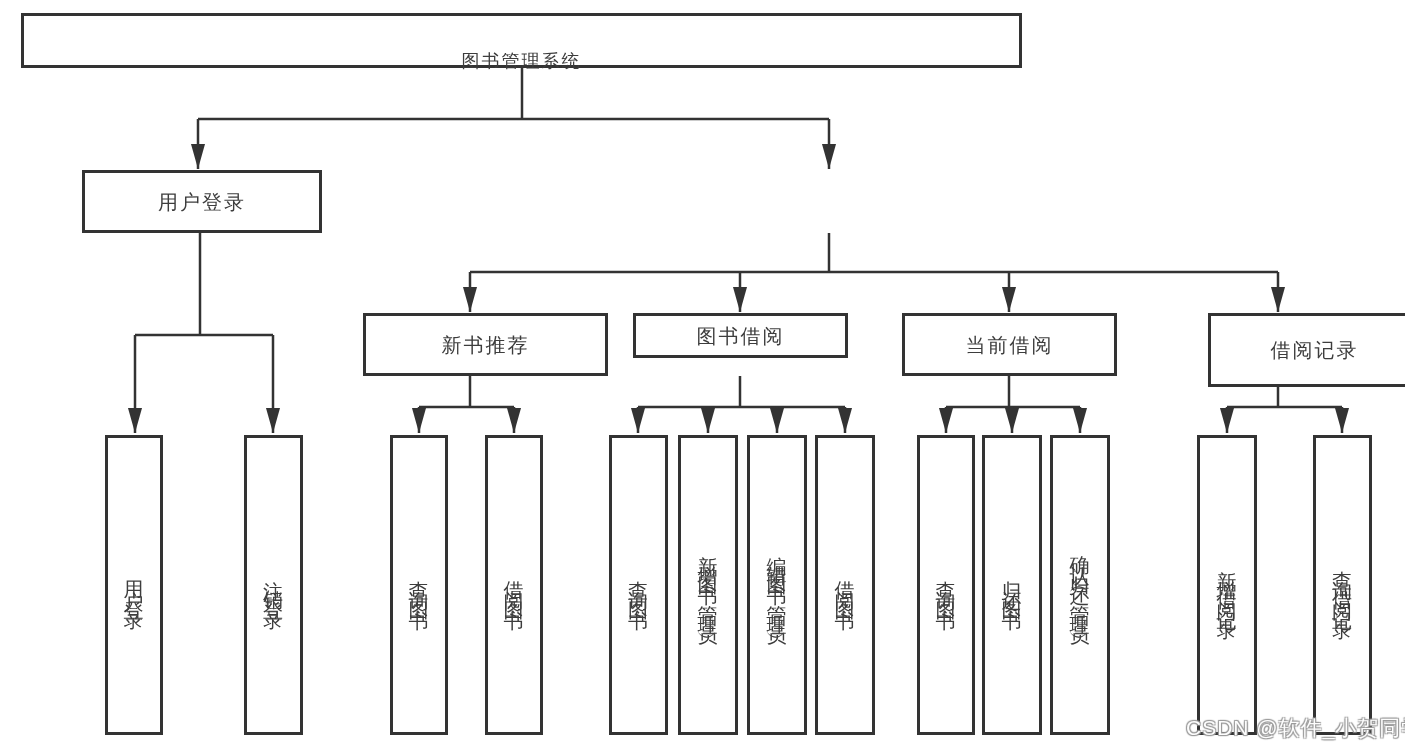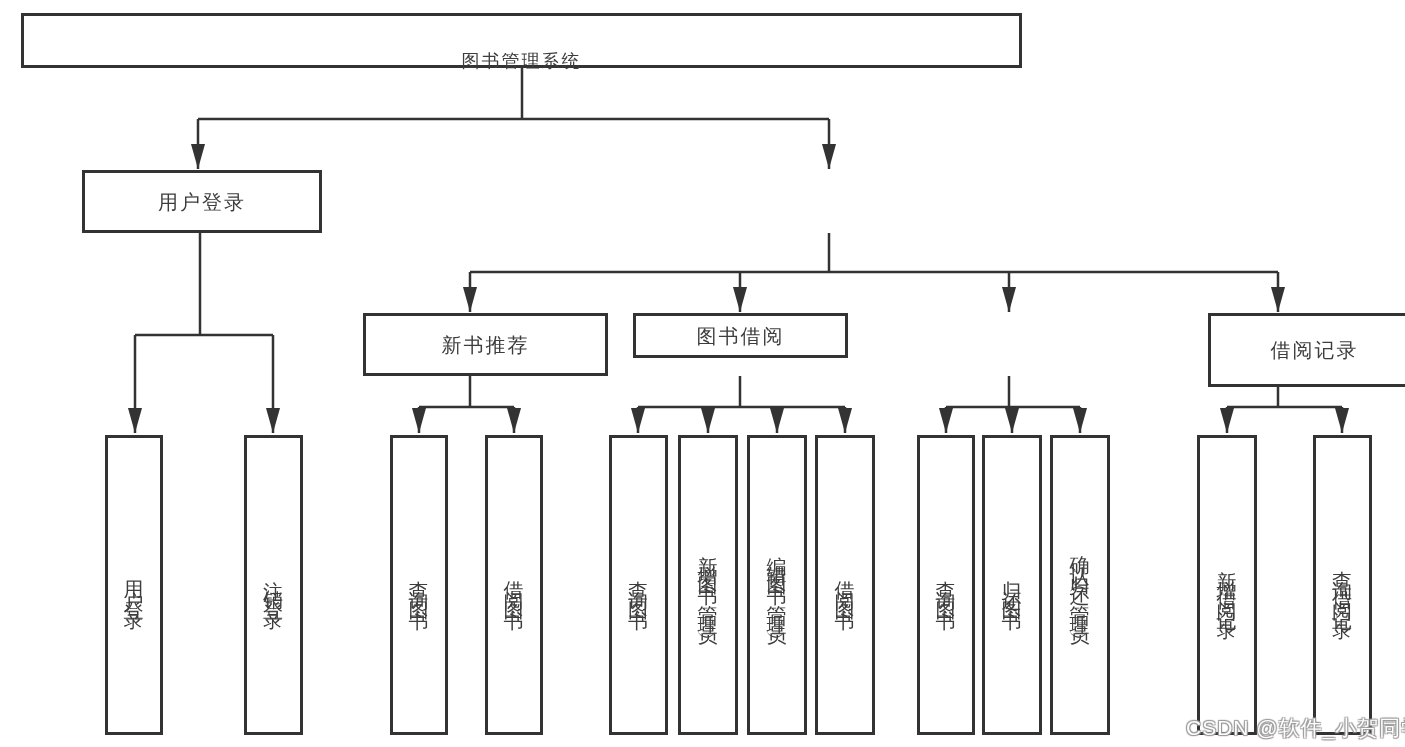--- a/index.html
+++ b/index.html
@@ -108,20 +108,23 @@
   <div class="node h-node" style="left:82px;top:170px;width:240px;height:63px">
     <span>用户登录</span>
   </div>
 
   <div class="node h-node" style="left:363px;top:313px;width:245px;height:63px">
     <span>新书推荐</span>
   </div>
   <div class="node h-node" style="left:633px;top:313px;width:215px;height:45px">
     <span>图书借阅</span>
   </div>
+  <div class="node h-node" style="left:902px;top:313px;width:215px;height:63px">
+    <span>当前借阅</span>
+  </div>
   <div class="node h-node" style="left:1208px;top:313px;width:213px;height:74px">
     <span>借阅记录</span>
   </div>
 
   <div class="node v-node" style="left:105px;top:435px;width:58px;height:300px">
     <span>用户登录</span>
   </div>
   <div class="node v-node" style="left:244px;top:435px;width:59px;height:300px">
     <span>注销登录</span>
   </div>

